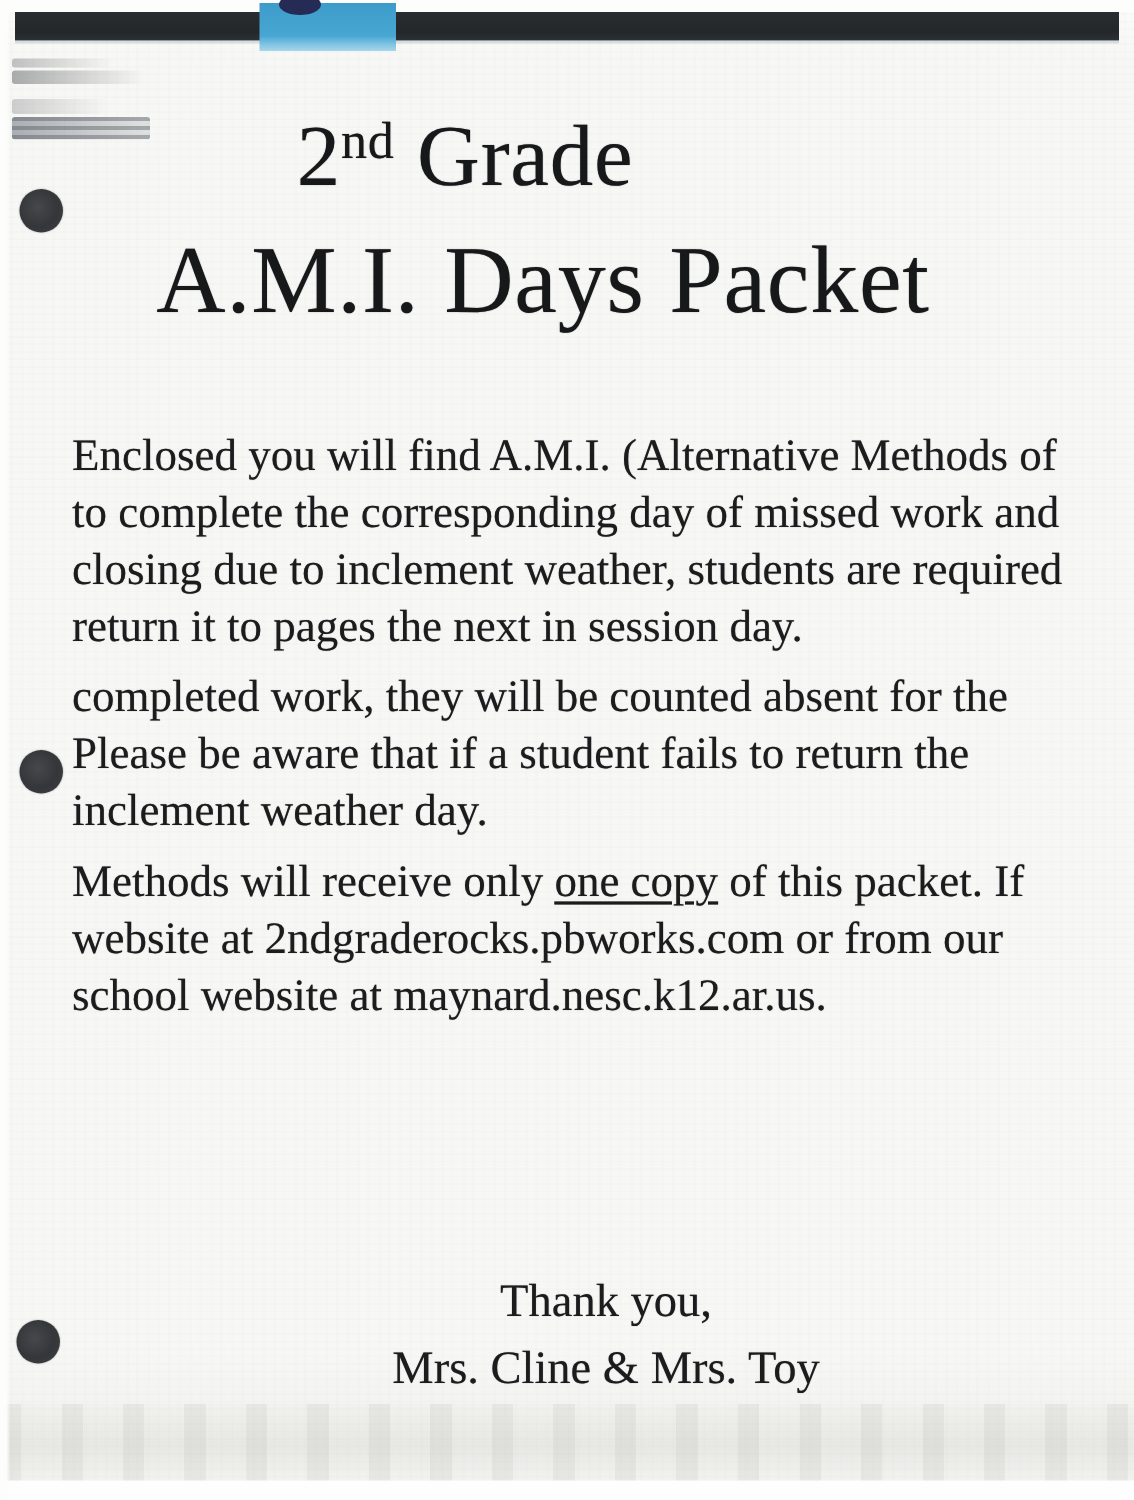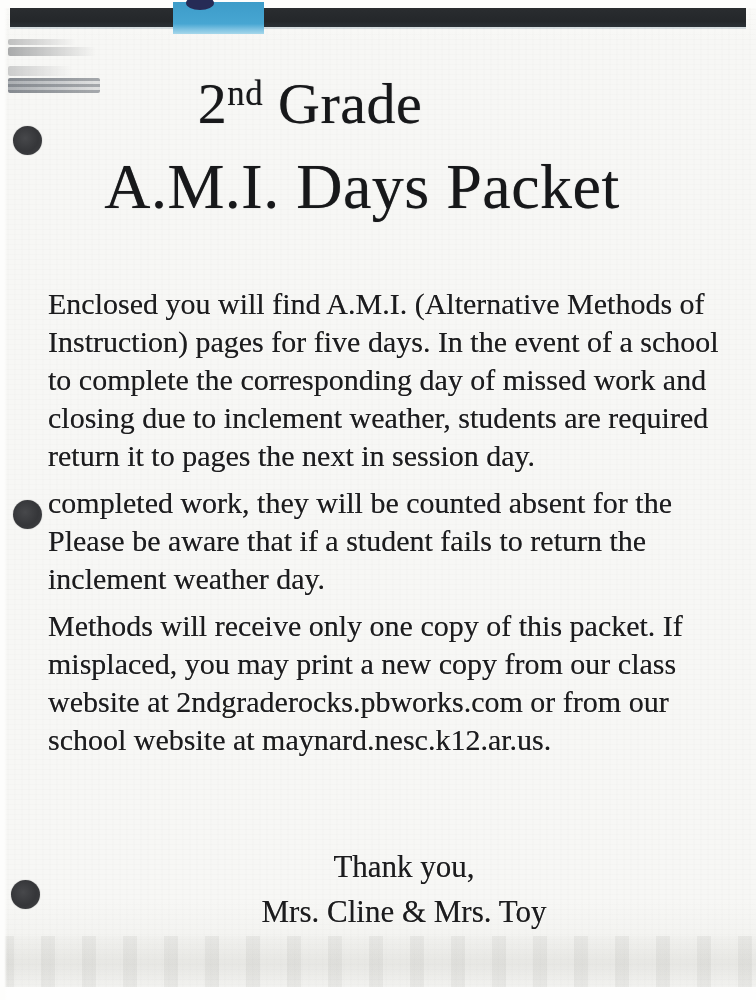--- a/index.html
+++ b/index.html
@@ -69,21 +69,21 @@
     text-shadow: 0 0 0.7px rgba(25,25,28,0.65);
   }
   .letter {
     position: absolute; left: 48px; top: 285px; width: 680px;
     font-size: 30px; line-height: 38px; color: #1c1c1e;
     text-shadow: 0 0 0.6px rgba(30,30,32,0.6);
   }
   .letter p { margin: 0 0 9px 0; }
   .letter .salutation { margin-bottom: 8px; }
   .line { display: block; white-space: nowrap; }
-  .u { text-decoration-thickness: 2px; text-underline-offset: 4px; }
+  .u { text-decoration: underline; text-decoration-thickness: 2px; text-underline-offset: 4px; }
   .closing {
     position: absolute; left: 48px; top: 844px; width: 712px; text-align: center;
     font-size: 31px; line-height: 45px; color: #1c1c1e;
     text-shadow: 0 0 0.6px rgba(30,30,32,0.6);
   }
   .closing p { margin: 0; }
 </style>
 </head>
 <body>
 
@@ -107,33 +107,31 @@
 <div class="hole h1"></div>
 <div class="hole h2"></div>
 <div class="hole h3"></div>
 
 <div class="title-line1"><span>2</span><span class="ord">nd</span><span> Grade</span></div>
 <div class="title-line2">A.M.I. Days Packet</div>
 
 <div class="letter">
   <p>
     <span class="line">Enclosed you will find A.M.I. (Alternative Methods of</span>
-    <span class="line">Instruction) pages for five days. In the event of a school</span>
     <span class="line">to complete the corresponding day of missed work and</span>
     <span class="line">closing due to inclement weather, students are required</span>
     <span class="line">return it to pages the next in session day.</span>
   </p>
   <p>
     <span class="line">completed work, they will be counted absent for the</span>
     <span class="line">Please be aware that if a student fails to return the</span>
     <span class="line">inclement weather day.</span>
   </p>
   <p>
     <span class="line"><span>Methods will receive only </span><span class="u">one copy</span><span> of this packet. If</span></span>
-    <span class="line">misplaced, you may print a new copy from our class</span>
     <span class="line">website at 2ndgraderocks.pbworks.com or from our</span>
     <span class="line">school website at maynard.nesc.k12.ar.us.</span>
   </p>
 </div>
 
 <div class="closing">
   <p>Thank you,</p>
   <p>Mrs. Cline &amp; Mrs. Toy</p>
 </div>
 

